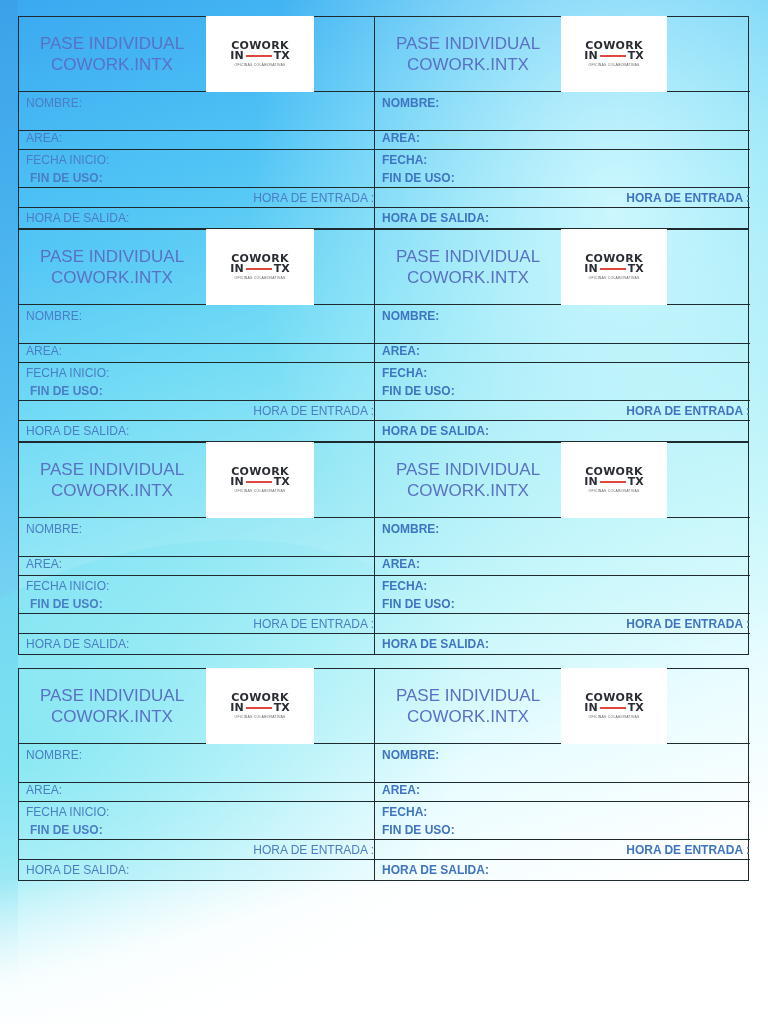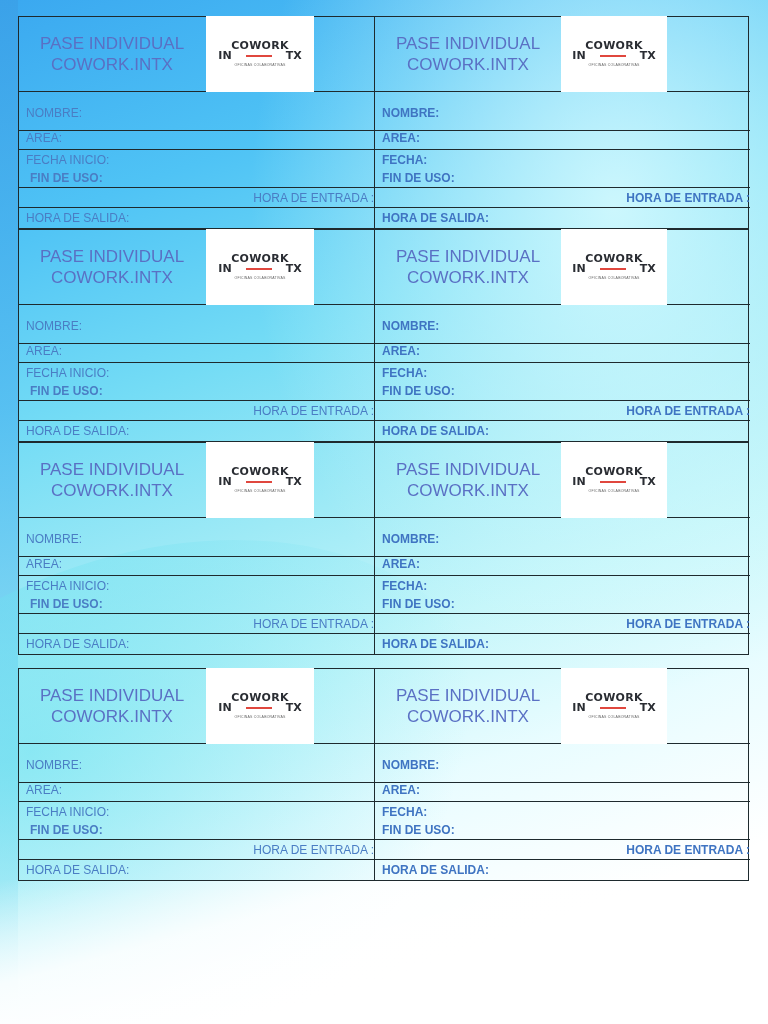--- a/index.html
+++ b/index.html
@@ -59,34 +59,34 @@
     position: absolute; left: 187px; top: -1px; width: 108px; height: 76px;
     background: #ffffff;
     display: flex; flex-direction: column; align-items: center; justify-content: center;
   }
   .pass.right .logo-box { left: 186px; width: 106px; }
   .logo-line1 {
     font-family: "DejaVu Sans", sans-serif; font-weight: bold;
     font-size: 11px; line-height: 10px; letter-spacing: 0.3px; color: #2a2d33;
   }
   .logo-line2 {
-    display: flex; align-items: center; gap: 14px;
+    display: flex; align-items: center; gap: 2px;
     font-family: "DejaVu Sans", sans-serif; font-weight: bold;
     font-size: 11px; line-height: 10px; color: #2a2d33;
   }
   .logo-dash { width: 26px; height: 2px; background: #e0473e; display: inline-block; }
   .logo-sub {
     font-size: 3.5px; line-height: 6px; color: #666; letter-spacing: 0.2px; margin-top: 1px;
   }
   .row {
     border-bottom: 1px solid #1e2a2e;
     box-sizing: border-box;
     padding-left: 7px;
     font-size: 12px; color: #4a7dc4;
-    display: flex; flex-direction: column; justify-content: center;
+    display: flex; flex-direction: column; justify-content: flex-start;
   }
   .pass.right .row { font-weight: bold; color: #3f74c2; }
   .row:last-child { border-bottom: none; }
   .row.nombre { height: 39px; padding-top: 4px; }
   .row.area { height: 19px; justify-content: flex-start; }
   .row.fecha { height: 38px; justify-content: center; }
   .row.fecha span { line-height: 18px; }
   .row.entrada { height: 20px; justify-content: center; text-align: right; }
   .row.salida { height: 20px; justify-content: center; }
   .indent { padding-left: 4px; font-weight: bold; }

